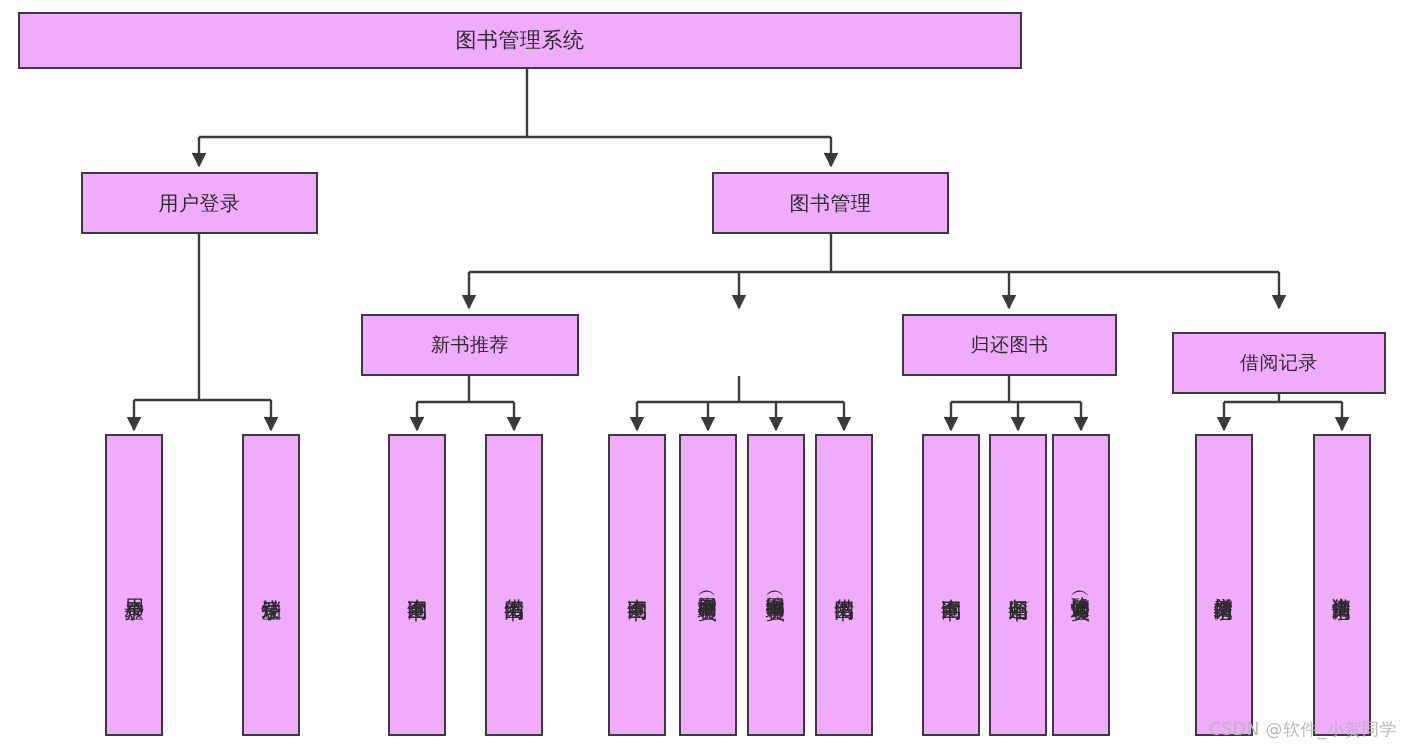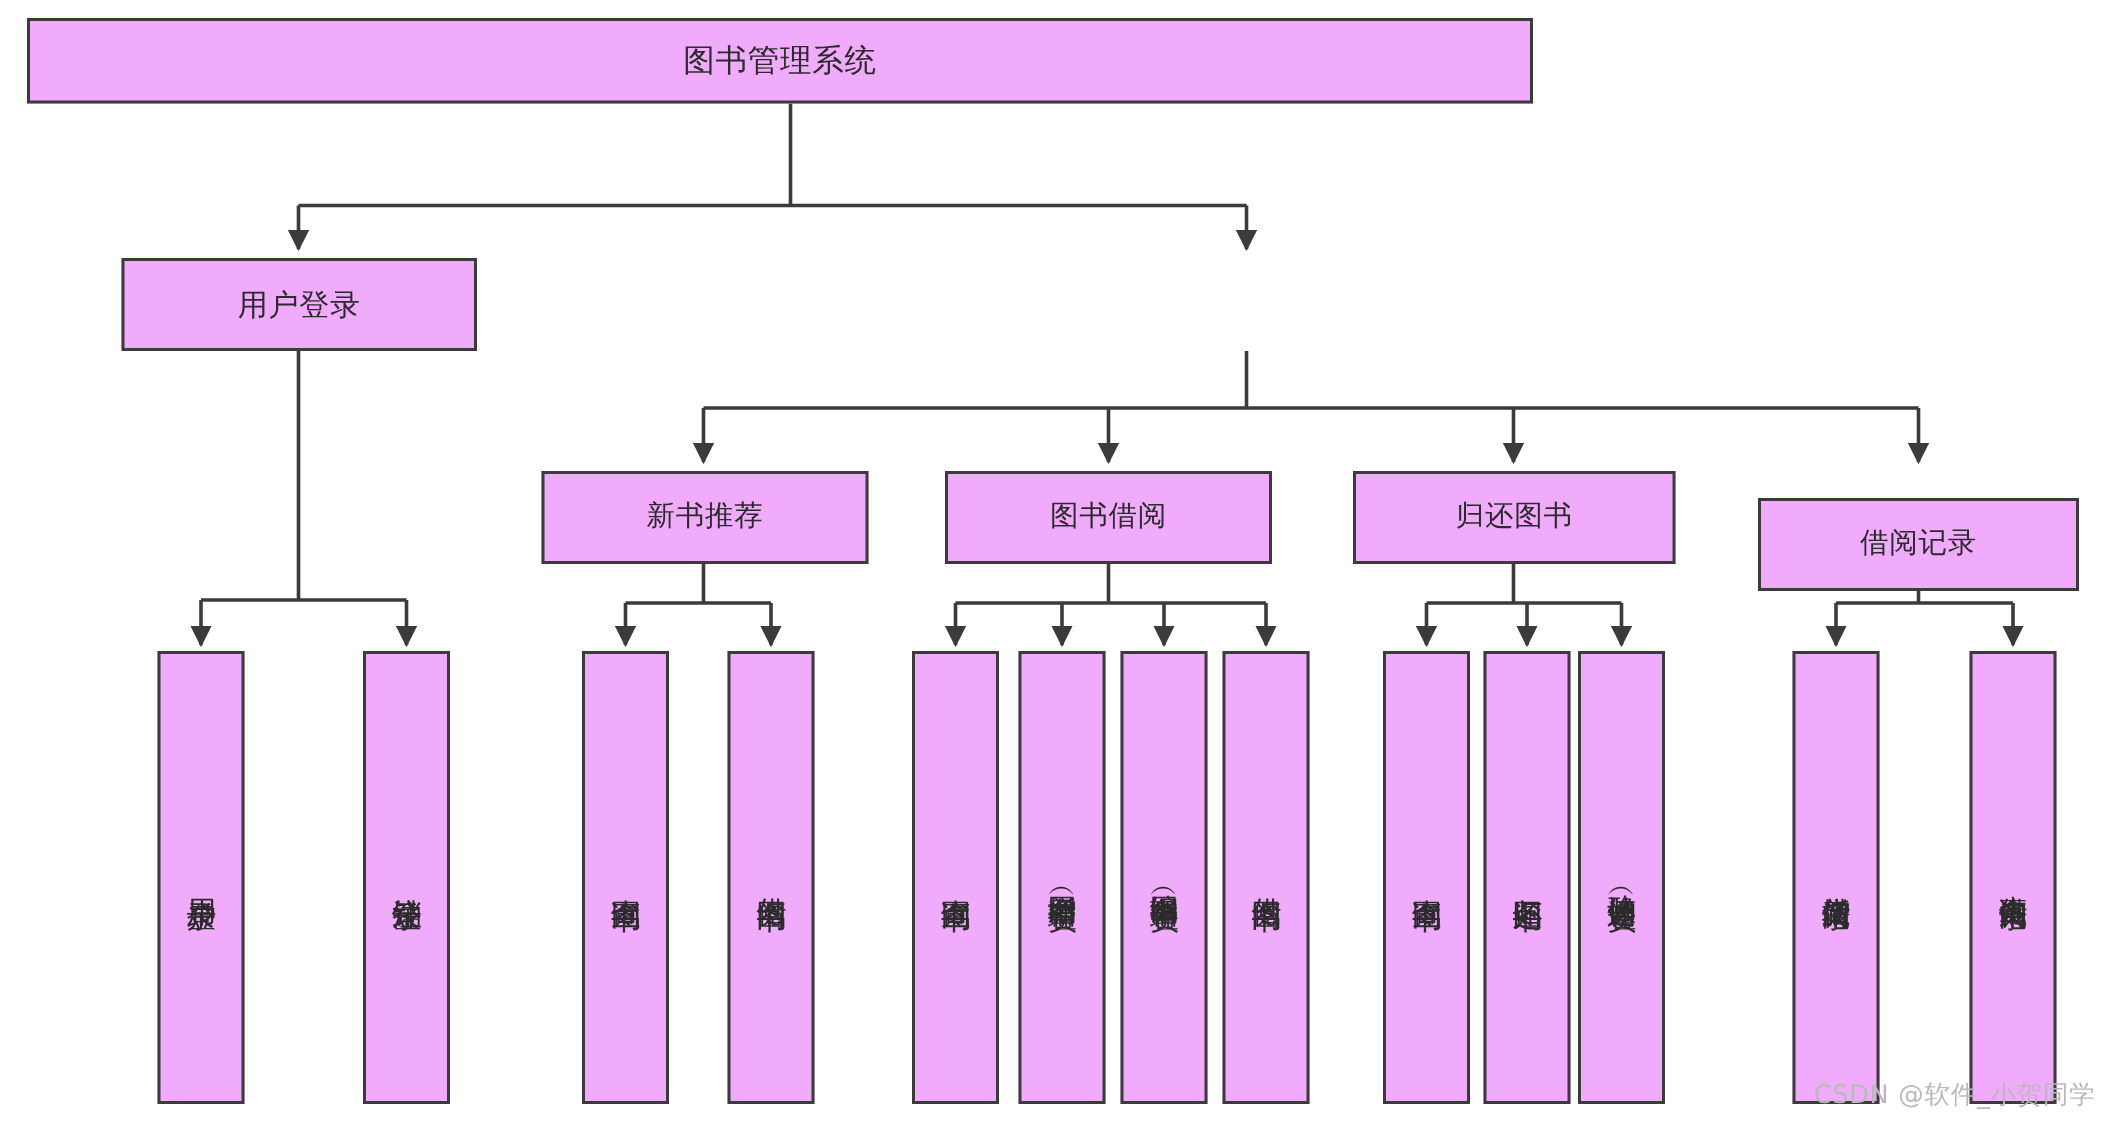--- a/index.html
+++ b/index.html
@@ -129,27 +129,27 @@
     </g>
   </svg>
 
   <div class="node root" style="left:18px; top:12px; width:1004px; height:57px;">
     <span class="label">图书管理系统</span>
   </div>
 
   <div class="node level2" style="left:81px; top:172px; width:237px; height:62px;">
     <span class="label">用户登录</span>
   </div>
+  <div class="node level2" style="left:712px; top:172px; width:237px; height:62px;">
+    <span class="label">图书管理</span>
+  </div>
 
   <div class="node level3" style="left:361px; top:314px; width:218px; height:62px;">
     <span class="label">新书推荐</span>
   </div>
-  <div class="node level3" style="left:630px; top:314px; width:218px; height:62px;">
-    <span class="label">图书借阅</span>
-  </div>
   <div class="node level3" style="left:902px; top:314px; width:215px; height:62px;">
     <span class="label">归还图书</span>
   </div>
   <div class="node level3" style="left:1172px; top:332px; width:214px; height:62px;">
     <span class="label">借阅记录</span>
   </div>
 
   <div class="node leaf" style="left:105px; top:434px; width:58px; height:302px;">
     <span class="label">用户登录</span>
   </div>

